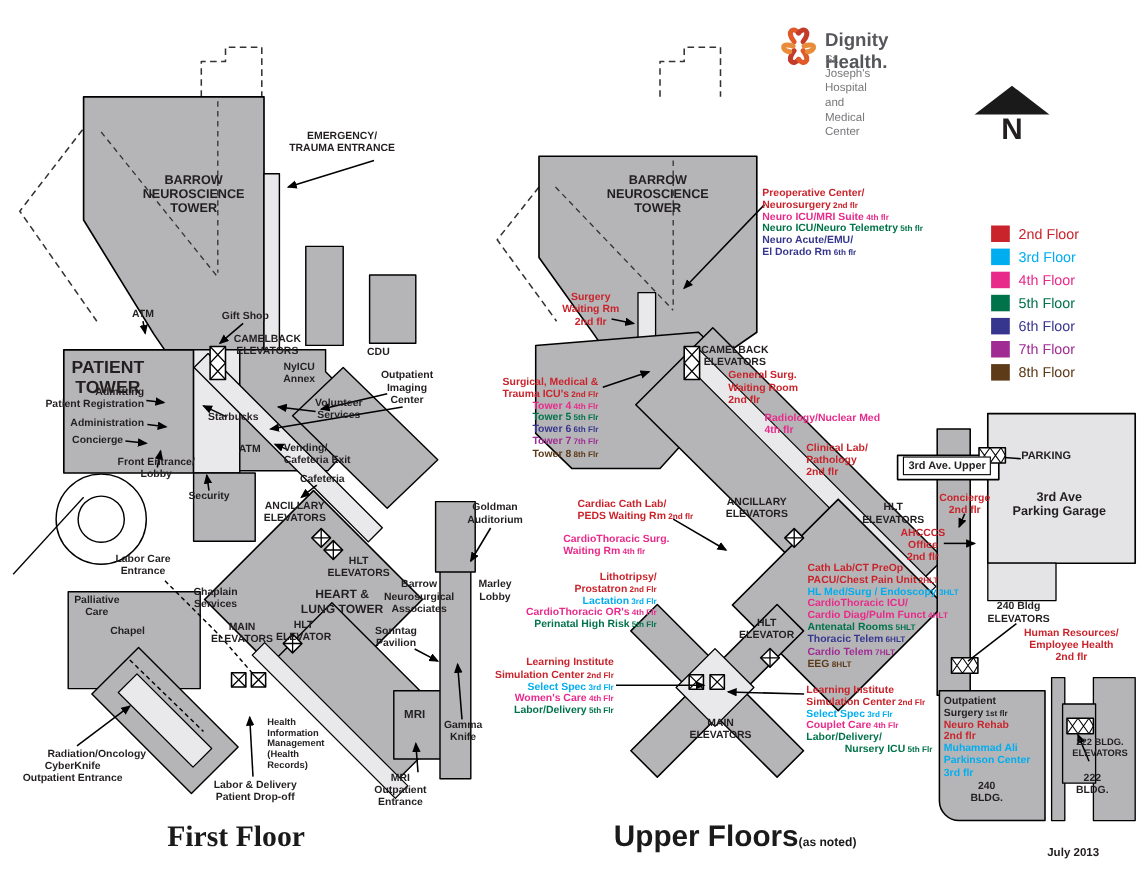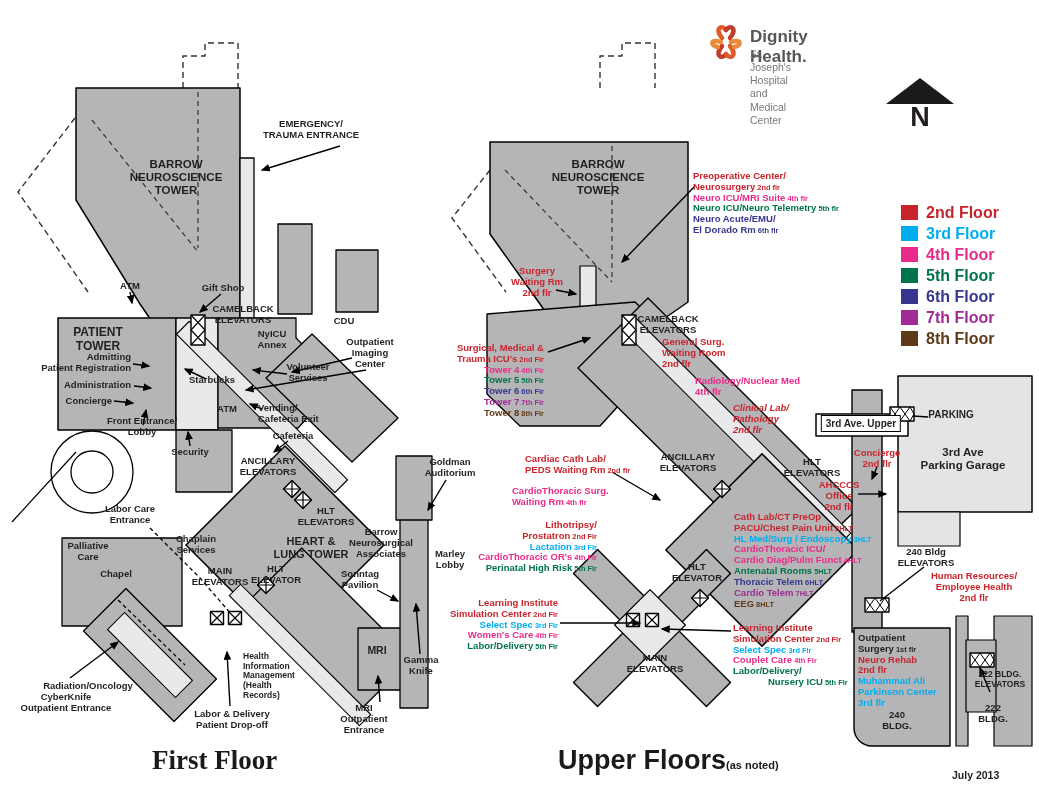--- a/index.html
+++ b/index.html
@@ -9,21 +9,21 @@
   .map-label{position:absolute;font-weight:bold;font-size:9.5px;line-height:1.14;
              white-space:nowrap;color:#231f20;z-index:5;}
   .map-label .tag{font-size:0.78em;}
   .map-label.boxed{background:#fff;border:1.6px solid #000;padding:0 4px;line-height:1.5;}
   #brand{position:absolute;left:708px;top:24px;z-index:6;}
   #brand-name{position:absolute;left:42px;top:3px;font-size:17px;font-weight:bold;color:#55565a;}
   #brand-sub{position:absolute;left:42px;top:24px;font-size:10.5px;color:#77787b;line-height:1.25;}
   #north-n{position:absolute;left:886px;top:102px;width:68px;text-align:center;
            font-size:27px;font-weight:bold;color:#231f20;z-index:6;}
   #legend{position:absolute;left:901px;top:202px;z-index:6;}
-  .lg-row{display:flex;align-items:center;height:21px;font-size:16px;font-weight:bold;}
+  .lg-row{display:flex;align-items:center;height:21px;font-size:13px;font-weight:normal;}
   .lg-row .sw{width:17px;height:15px;margin-right:8px;display:inline-block;}
   .map-title{position:absolute;font-size:27px;font-weight:bold;color:#1a1a1a;z-index:6;white-space:nowrap;}
   #title-left{left:152px;top:745px;font-family:Liberation Serif, serif;}
   #title-right{left:558px;top:745px;}
   .title-note{font-size:11px;vertical-align:baseline;}
   #date{position:absolute;left:952px;top:769px;font-size:10.5px;font-weight:bold;color:#231f20;z-index:6;}
 </style>
 </head>
 <body>
 
@@ -270,21 +270,21 @@
       <div class="map-label" style="left: 223px; top: 283px; transform: translateX(-50%); text-align: center;">
         <div style="color: rgb(35, 31, 32);"><span>Gift Shop</span></div>
       </div>
       <div class="map-label" style="left: 243px; top: 304px; transform: translateX(-50%); text-align: center;">
         <div style="color: rgb(35, 31, 32);"><span>CAMELBACK</span></div>
         <div style="color: rgb(35, 31, 32);"><span>ELEVATORS</span></div>
       </div>
       <div class="map-label" style="left: 344px; top: 316px; transform: translateX(-50%); text-align: center;">
         <div style="color: rgb(35, 31, 32);"><span>CDU</span></div>
       </div>
-      <div class="map-label" style="left: 98px; top: 326px; font-size: 12px; transform: translateX(-50%); text-align: center;">
+      <div class="map-label" style="left: 98px; top: 326px; font-size: 16px; transform: translateX(-50%); text-align: center;">
         <div style="color: rgb(35, 31, 32);"><span>PATIENT</span></div>
         <div style="color: rgb(35, 31, 32);"><span>TOWER</span></div>
       </div>
       <div class="map-label" style="left: 272px; top: 329px; transform: translateX(-50%); text-align: center;">
         <div style="color: rgb(35, 31, 32);"><span>NyICU</span></div>
         <div style="color: rgb(35, 31, 32);"><span>Annex</span></div>
       </div>
       <div class="map-label" style="left: 131px; top: 352px; transform: translateX(-100%); text-align: right;">
         <div style="color: rgb(35, 31, 32);"><span>Admitting</span></div>
         <div style="color: rgb(35, 31, 32);"><span>Patient Registration</span></div>
@@ -339,21 +339,21 @@
       </div>
       <div class="map-label" style="left: 311px; top: 535px; font-size: 11px; transform: translateX(-50%); text-align: center;">
         <div style="color: rgb(35, 31, 32);"><span>HEART &amp;</span></div>
         <div style="color: rgb(35, 31, 32);"><span>LUNG TOWER</span></div>
       </div>
       <div class="map-label" style="left: 450px; top: 457px; transform: translateX(-50%); text-align: center;">
         <div style="color: rgb(35, 31, 32);"><span>Goldman</span></div>
         <div style="color: rgb(35, 31, 32);"><span>Auditorium</span></div>
       </div>
       <div class="map-label" style="left: 450px; top: 527px; transform: translateX(-50%); text-align: center;">
-        <div style="color: rgb(35, 31, 32); margin-top: 22px;"><span>Marley</span></div>
+        <div style="color: rgb(35, 31, 32);"><span>Marley</span></div>
         <div style="color: rgb(35, 31, 32);"><span>Lobby</span></div>
       </div>
       <div class="map-label" style="left: 360px; top: 569px; transform: translateX(-50%); text-align: center;">
         <div style="color: rgb(35, 31, 32);"><span>Sonntag</span></div>
         <div style="color: rgb(35, 31, 32);"><span>Pavilion</span></div>
       </div>
       <div class="map-label" style="left: 276px; top: 564px; transform: translateX(-50%); text-align: center;">
         <div style="color: rgb(35, 31, 32);"><span>HLT</span></div>
         <div style="color: rgb(35, 31, 32);"><span>ELEVATOR</span></div>
       </div>
@@ -437,21 +437,21 @@
       </div>
       <div class="map-label" style="left: 662px; top: 337px;">
         <div style="color: rgb(201, 36, 44);"><span>General Surg.</span></div>
         <div style="color: rgb(201, 36, 44);"><span>Waiting Room</span></div>
         <div style="color: rgb(201, 36, 44);"><span>2nd flr</span></div>
       </div>
       <div class="map-label" style="left: 695px; top: 376px;">
         <div style="color: rgb(232, 42, 138);"><span>Radiology/Nuclear Med</span></div>
         <div style="color: rgb(232, 42, 138);"><span>4th flr</span></div>
       </div>
-      <div class="map-label" style="left: 733px; top: 403px; font-style: italic;">
+      <div class="map-label" style="left: 733px; top: 403px;">
         <div style="color: rgb(201, 36, 44);"><span>Clinical Lab/</span></div>
         <div style="color: rgb(201, 36, 44);"><span>Pathology</span></div>
         <div style="color: rgb(201, 36, 44);"><span>2nd flr</span></div>
       </div>
       <div class="map-label" style="left: 688px; top: 452px; transform: translateX(-50%); text-align: center;">
         <div style="color: rgb(35, 31, 32);"><span>ANCILLARY</span></div>
         <div style="color: rgb(35, 31, 32);"><span>ELEVATORS</span></div>
       </div>
       <div class="map-label" style="left: 812px; top: 457px; transform: translateX(-50%); text-align: center;">
         <div style="color: rgb(35, 31, 32);"><span>HLT</span></div>

